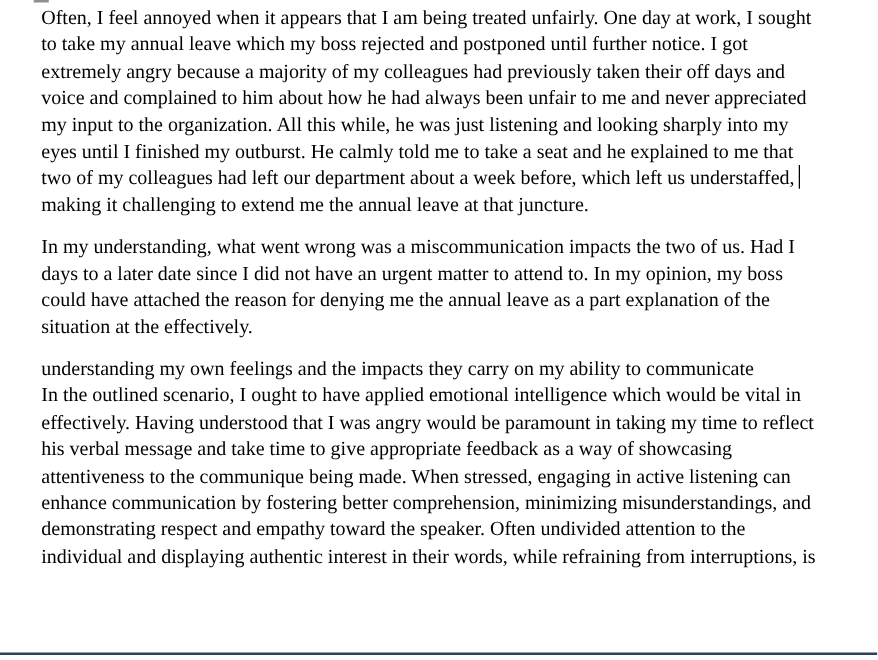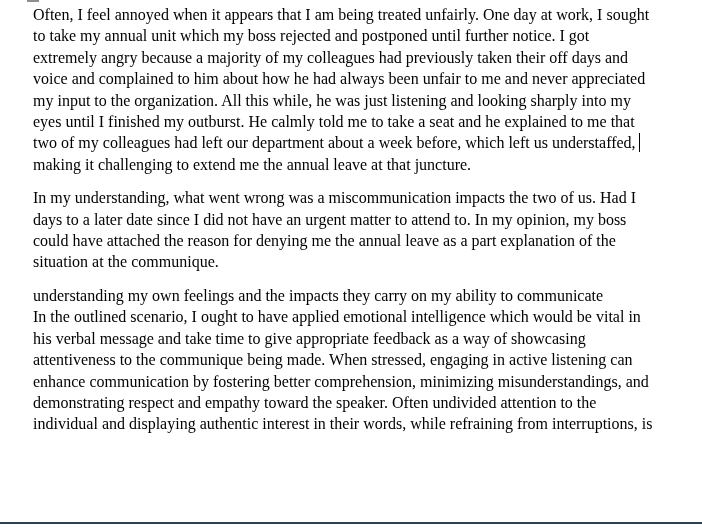--- a/index.html
+++ b/index.html
@@ -60,39 +60,40 @@
 <body>
 
 <div class="screen">
 
   <div class="top-artifact"></div>
 
   <div class="doc">
 
     <div class="para">
       <div class="line">Often, I feel annoyed when it appears that I am being treated unfairly. One day at work, I sought</div>
-      <div class="line">to take my annual unit which my boss rejected and postponed until further notice. I got</div>
+      <div class="line">to take my annual leave which my boss rejected and postponed until further notice. I got</div>
       <div class="line">extremely angry because a majority of my colleagues had previously taken their off days and</div>
       <div class="line">voice and complained to him about how he had always been unfair to me and never appreciated</div>
       <div class="line">my input to the organization. All this while, he was just listening and looking sharply into my</div>
       <div class="line">eyes until I finished my outburst. He calmly told me to take a seat and he explained to me that</div>
       <div class="line"><span>two of my colleagues had left our department about a week before, which left us understaffed,</span><span class="caret"></span></div>
       <div class="line">making it challenging to extend me the annual leave at that juncture.</div>
     </div>
 
     <div class="para">
       <div class="line">In my understanding, what went wrong was a miscommunication impacts the two of us. Had I</div>
       <div class="line">days to a later date since I did not have an urgent matter to attend to. In my opinion, my boss</div>
       <div class="line">could have attached the reason for denying me the annual leave as a part explanation of the</div>
-      <div class="line">situation at the communique.</div>
+      <div class="line">situation at the effectively.</div>
     </div>
 
     <div class="para">
       <div class="line">understanding my own feelings and the impacts they carry on my ability to communicate</div>
       <div class="line">In the outlined scenario, I ought to have applied emotional intelligence which would be vital in</div>
+      <div class="line">effectively. Having understood that I was angry would be paramount in taking my time to reflect</div>
       <div class="line">his verbal message and take time to give appropriate feedback as a way of showcasing</div>
       <div class="line">attentiveness to the communique being made. When stressed, engaging in active listening can</div>
       <div class="line">enhance communication by fostering better comprehension, minimizing misunderstandings, and</div>
       <div class="line">demonstrating respect and empathy toward the speaker. Often undivided attention to the</div>
       <div class="line">individual and displaying authentic interest in their words, while refraining from interruptions, is</div>
     </div>
 
   </div>
 
   <div class="bottom-bar"></div>

